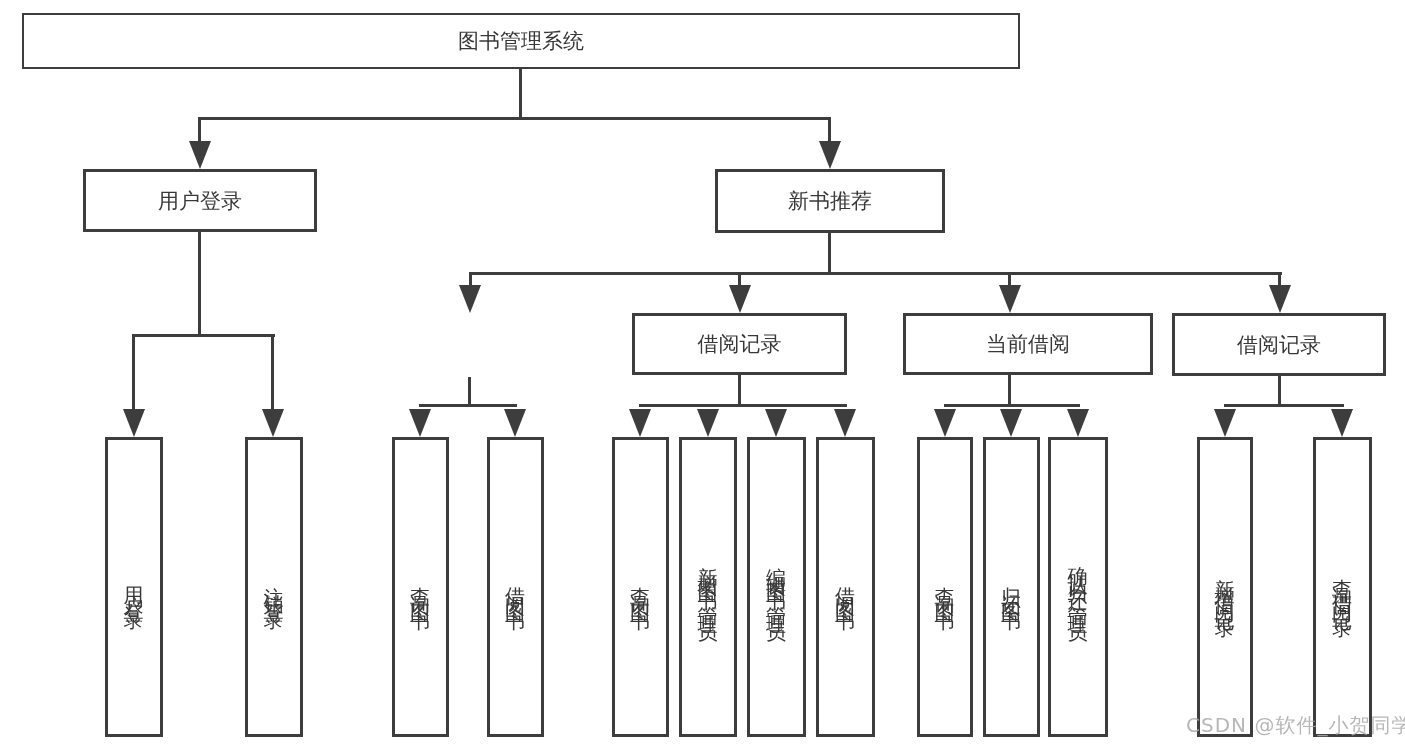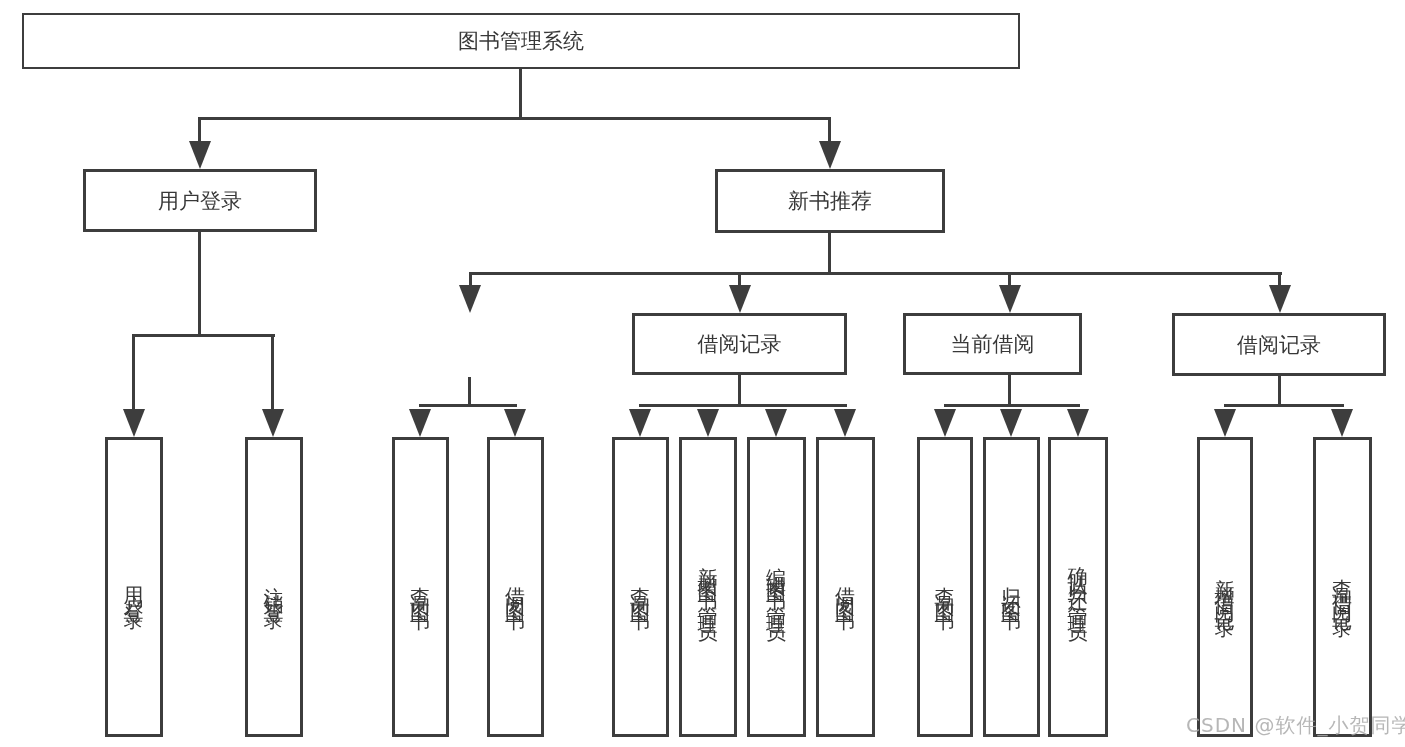--- a/index.html
+++ b/index.html
@@ -63,21 +63,21 @@
   <div class="node" style="left:83px;top:169px;width:234px;height:63px">
     <span>用户登录</span>
   </div>
   <div class="node" style="left:715px;top:169px;width:230px;height:64px">
     <span>新书推荐</span>
   </div>
 
   <div class="node" style="left:632px;top:313px;width:215px;height:62px">
     <span>借阅记录</span>
   </div>
-  <div class="node" style="left:903px;top:313px;width:179px;height:62px">
+  <div class="node" style="left:903px;top:313px;width:250px;height:62px">
     <span>当前借阅</span>
   </div>
   <div class="node" style="left:1172px;top:313px;width:214px;height:63px">
     <span>借阅记录</span>
   </div>
 
   <div class="node leaf" style="left:105px;top:437px;width:58px;height:300px">
     <span>用户登录</span>
   </div>
   <div class="node leaf" style="left:245px;top:437px;width:58px;height:300px">

